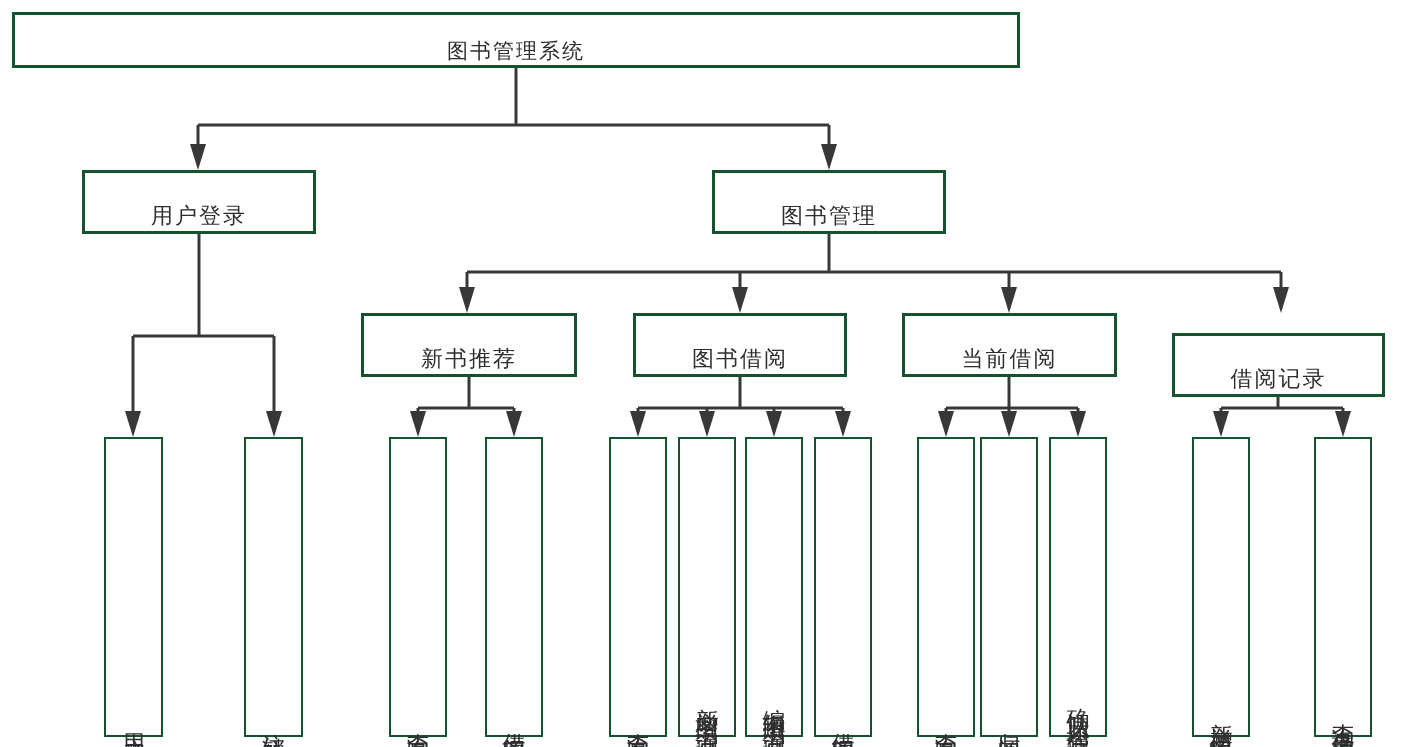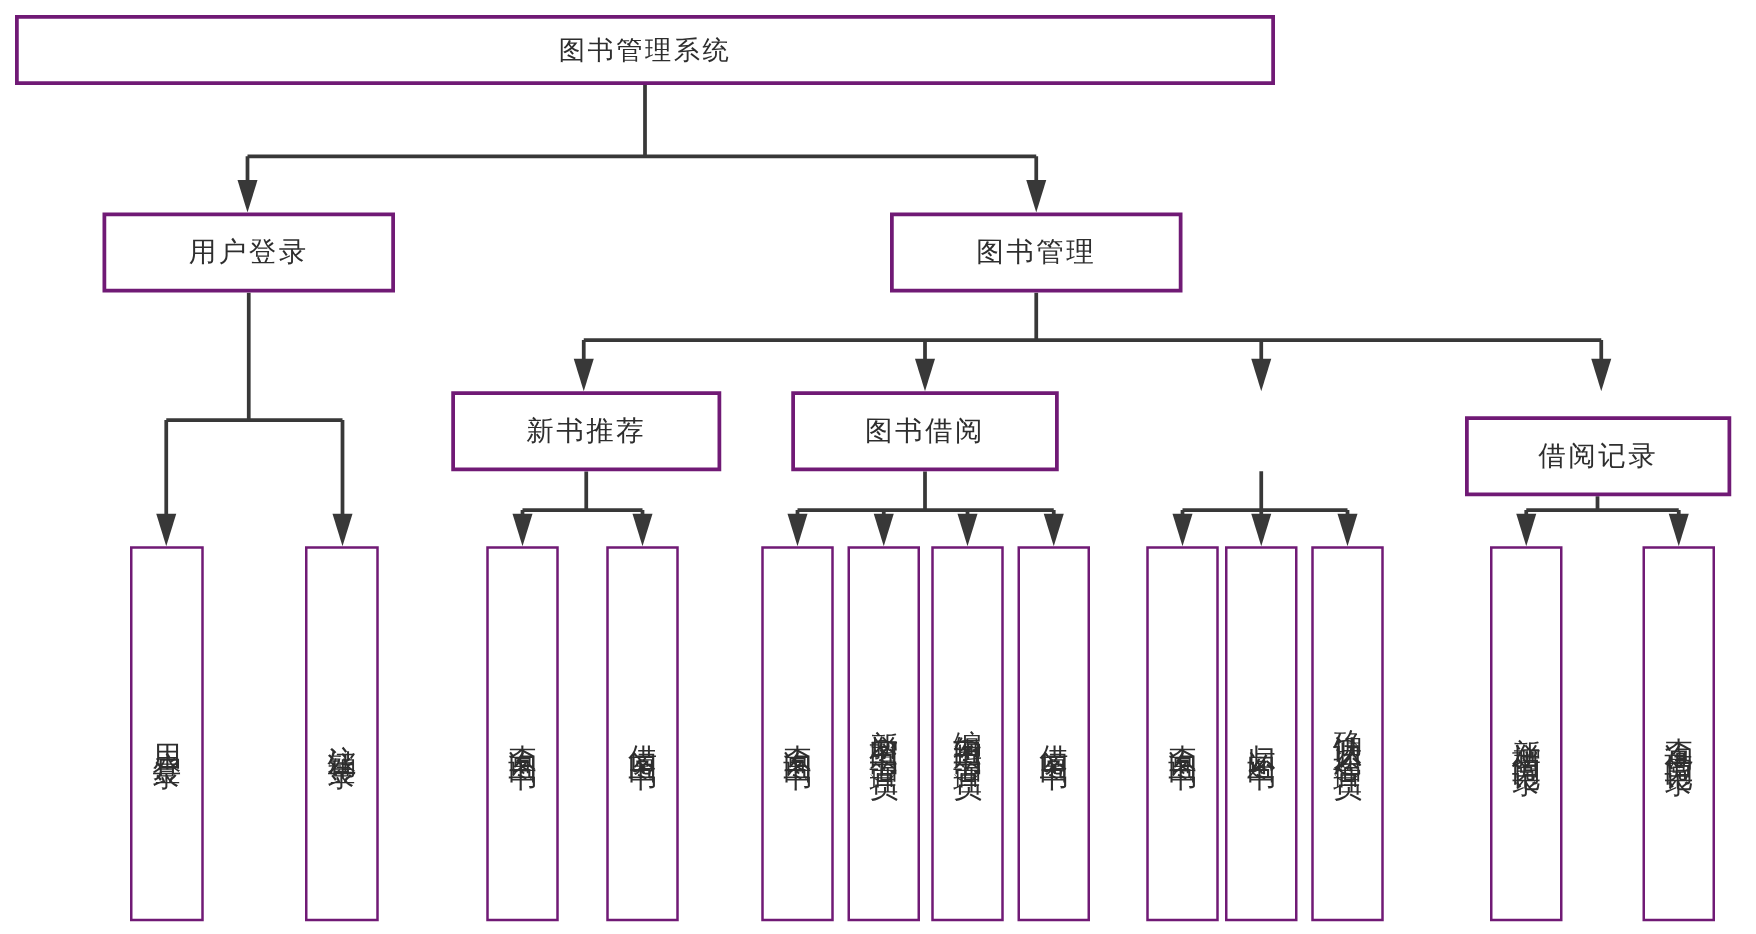--- a/index.html
+++ b/index.html
@@ -8,22 +8,22 @@
     width:1405px;height:747px;
     background:#ffffff;
     font-family:"Liberation Sans","DejaVu Sans",sans-serif;
     overflow:hidden;
   }
   .connectors{position:absolute;left:0;top:0;z-index:0;}
   .node{
     position:absolute;
     box-sizing:border-box;
     background:#ffffff;
-    border:3px solid #701a75;
-    display:flex;align-items:center;justify-content:center;
+    border:3px solid #14532d;
+    display:flex;align-items:flex-end;justify-content:center;
     color:#2e2e2e;
     z-index:1;
   }
   .hbox{font-size:22px;letter-spacing:2px;}
   .root{font-size:21px;letter-spacing:2px;}
   .vbox{border-width:2px;}
   .vbox .vtext{
     writing-mode:vertical-rl;
     text-orientation:mixed;
     font-size:23px;
@@ -122,20 +122,23 @@
   <div class="node hbox" style="left:712px;top:170px;width:234px;height:64px;">
     <span>图书管理</span>
   </div>
 
   <div class="node hbox" style="left:633px;top:313px;width:214px;height:64px;">
     <span>图书借阅</span>
   </div>
   <div class="node hbox" style="left:361px;top:313px;width:216px;height:64px;">
     <span>新书推荐</span>
   </div>
+  <div class="node hbox" style="left:902px;top:313px;width:215px;height:64px;">
+    <span>当前借阅</span>
+  </div>
   <div class="node hbox" style="left:1172px;top:313px;width:213px;height:64px;margin-top:20px;">
     <span>借阅记录</span>
   </div>
 
   <div class="node vbox" style="left:104px;top:437px;width:59px;height:300px;">
     <span class="vtext">用户登录</span>
   </div>
   <div class="node vbox" style="left:244px;top:437px;width:59px;height:300px;">
     <span class="vtext">注销登录</span>
   </div>

